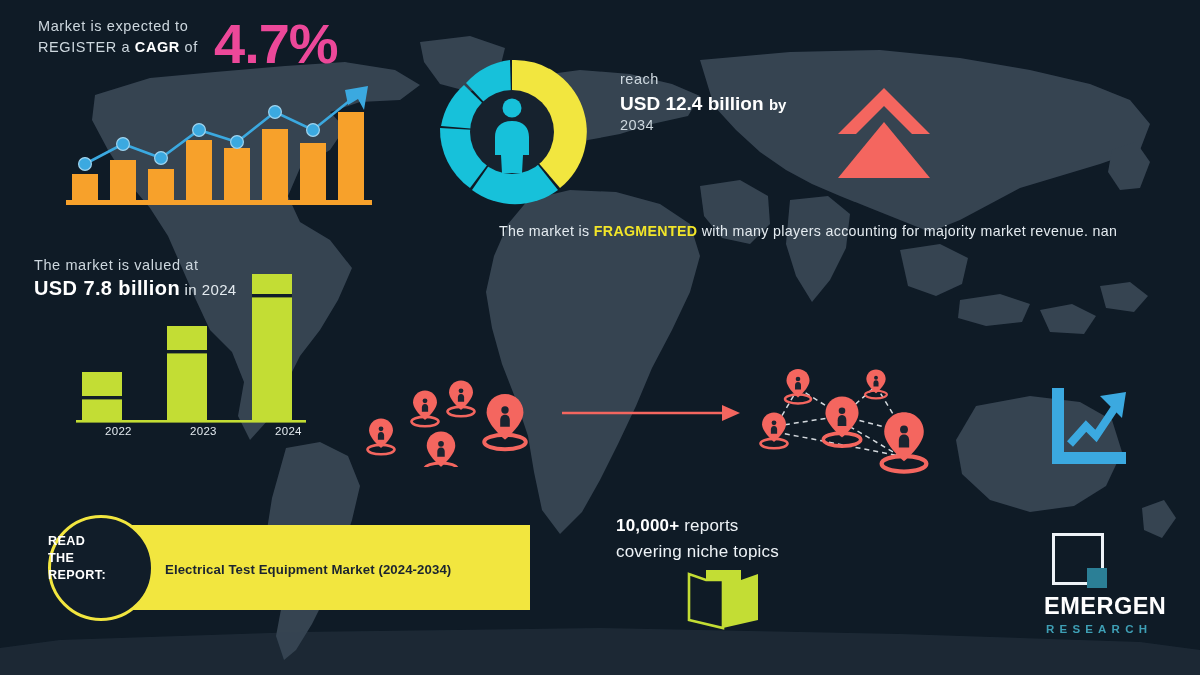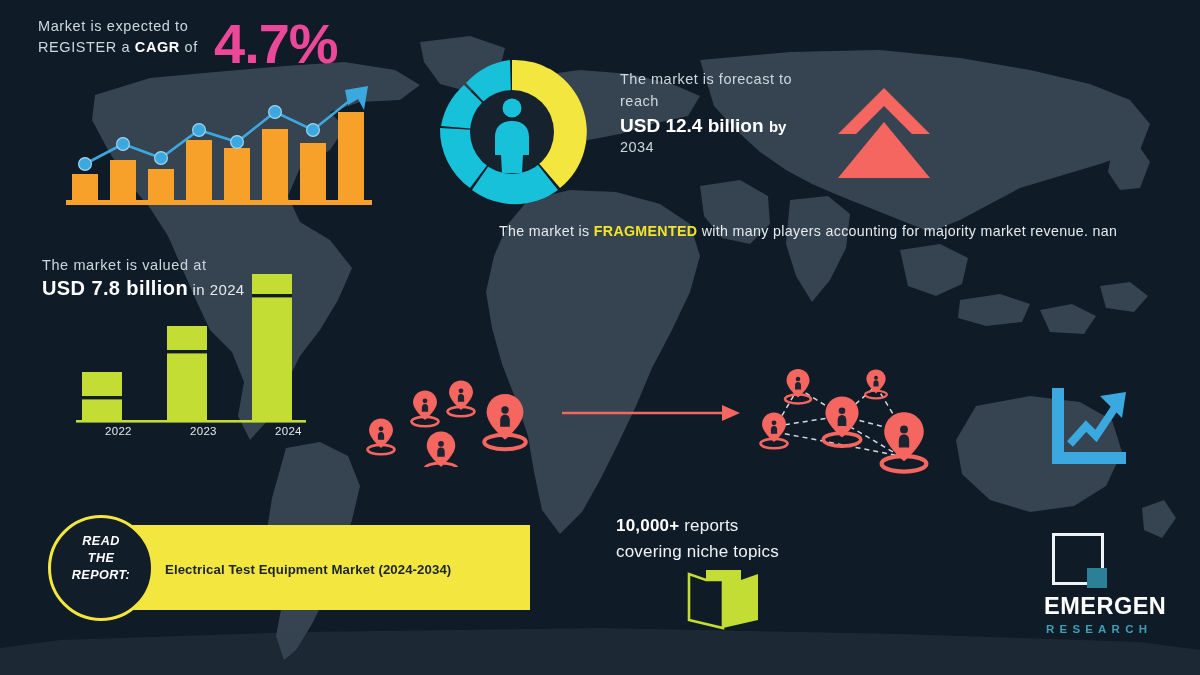--- a/index.html
+++ b/index.html
@@ -33,21 +33,21 @@
   #forecast-block .l1 { font-size: 14.5px; line-height: 22px; color: #cdd7de; letter-spacing: .5px; }
   #forecast-block .l2 { font-size: 19px; font-weight: 700; color: #ffffff; margin-top: 3px; letter-spacing: 0; }
   #forecast-block .l2 .by { font-size: 15px; font-weight: 700; }
   #forecast-block .l3 { font-size: 14.5px; color: #cdd7de; line-height: 20px; }
 
   
   #fragmented-block { left: 499px; top: 219px; width: 640px; font-size: 14.2px; line-height: 25px; color: #e4ebf0; letter-spacing: .35px; }
   #fragmented-block .hl { color: #f2e529; font-weight: 700; }
 
   
-  #valued-block { left: 42px; top: 255px; width: 300px; }
+  #valued-block { left: 34px; top: 255px; width: 300px; }
   #valued-block .l1 { font-size: 14.5px; color: #cdd7de; letter-spacing: .6px; line-height: 20px; }
   #valued-block .l2 { font-size: 20px; font-weight: 700; color: #ffffff; margin-top: 2px; }
   #valued-block .l2 .suf { font-size: 15px; font-weight: 400; color: #e3eaef; }
 
   
   #growth-chart { position: absolute; left: 62px; top: 72px; width: 320px; height: 140px; }
 
   
   #green-chart { position: absolute; left: 70px; top: 268px; width: 250px; height: 180px; }
   .yr-label { position: absolute; font-size: 11.5px; color: #e3eaef; letter-spacing: .3px; }
@@ -71,22 +71,22 @@
   #report-title {
     position: absolute; left: 165px; top: 562px; width: 350px;
     font-size: 13.2px; font-weight: 700; color: #1b2430; letter-spacing: .1px;
   }
   #report-circle {
     position: absolute; left: 48px; top: 515px; width: 106px; height: 106px;
     border-radius: 50%; background: #111d29; border: 3.5px solid #f2e63f;
   }
   #report-circle-label {
     position: absolute; left: 48px; top: 533px; width: 106px;
-    text-align: center; font-size: 12.6px; font-weight: 700; color: #ffffff;
-    line-height: 17px; letter-spacing: .4px; font-style: italic;
+    text-align: left; font-size: 12.6px; font-weight: 700; color: #ffffff;
+    line-height: 17px; letter-spacing: .4px;
   }
 
   
   #reports-block { left: 588px; top: 513px; width: 220px; }
   #reports-block .l1 { font-size: 17px; color: #eef3f7; line-height: 26px; letter-spacing: .2px; margin-left: 28px; }
   #reports-block .l1 b { font-weight: 700; color:#ffffff; }
   #book-icon { position: absolute; left: 684px; top: 568px; width: 78px; height: 62px; }
 
   
   #blue-chart-icon { position: absolute; left: 1046px; top: 386px; width: 82px; height: 80px; }
@@ -211,21 +211,20 @@
 
     <circle cx="80" cy="80" r="42" fill="#16222e"></circle>
 
     <g fill="#17c1da">
       <circle cx="80" cy="56" r="9.5"></circle>
       <path d="M80 69 c-12 0 -17 7 -17 16 l0 18 l6 0 l1 18 l20 0 l1 -18 l6 0 l0 -18 c0 -9 -5 -16 -17 -16 Z"></path>
     </g>
   </svg>
 
   <div class="txt" id="forecast-block">
-    <div class="l1">The market is forecast to</div>
     <div class="l1">reach</div>
     <div class="l2"><span>USD 12.4 billion</span> <span class="by">by</span></div>
     <div class="l3">2034</div>
   </div>
 
   <svg id="red-arrows" viewBox="0 0 96 94">
     <path d="M48 2 L94 48 L76 48 L48 20 L20 48 L2 48 Z" fill="#f4665f"></path>
     <path d="M48 36 L94 92 L2 92 Z" fill="#f4665f"></path>
   </svg>
 

